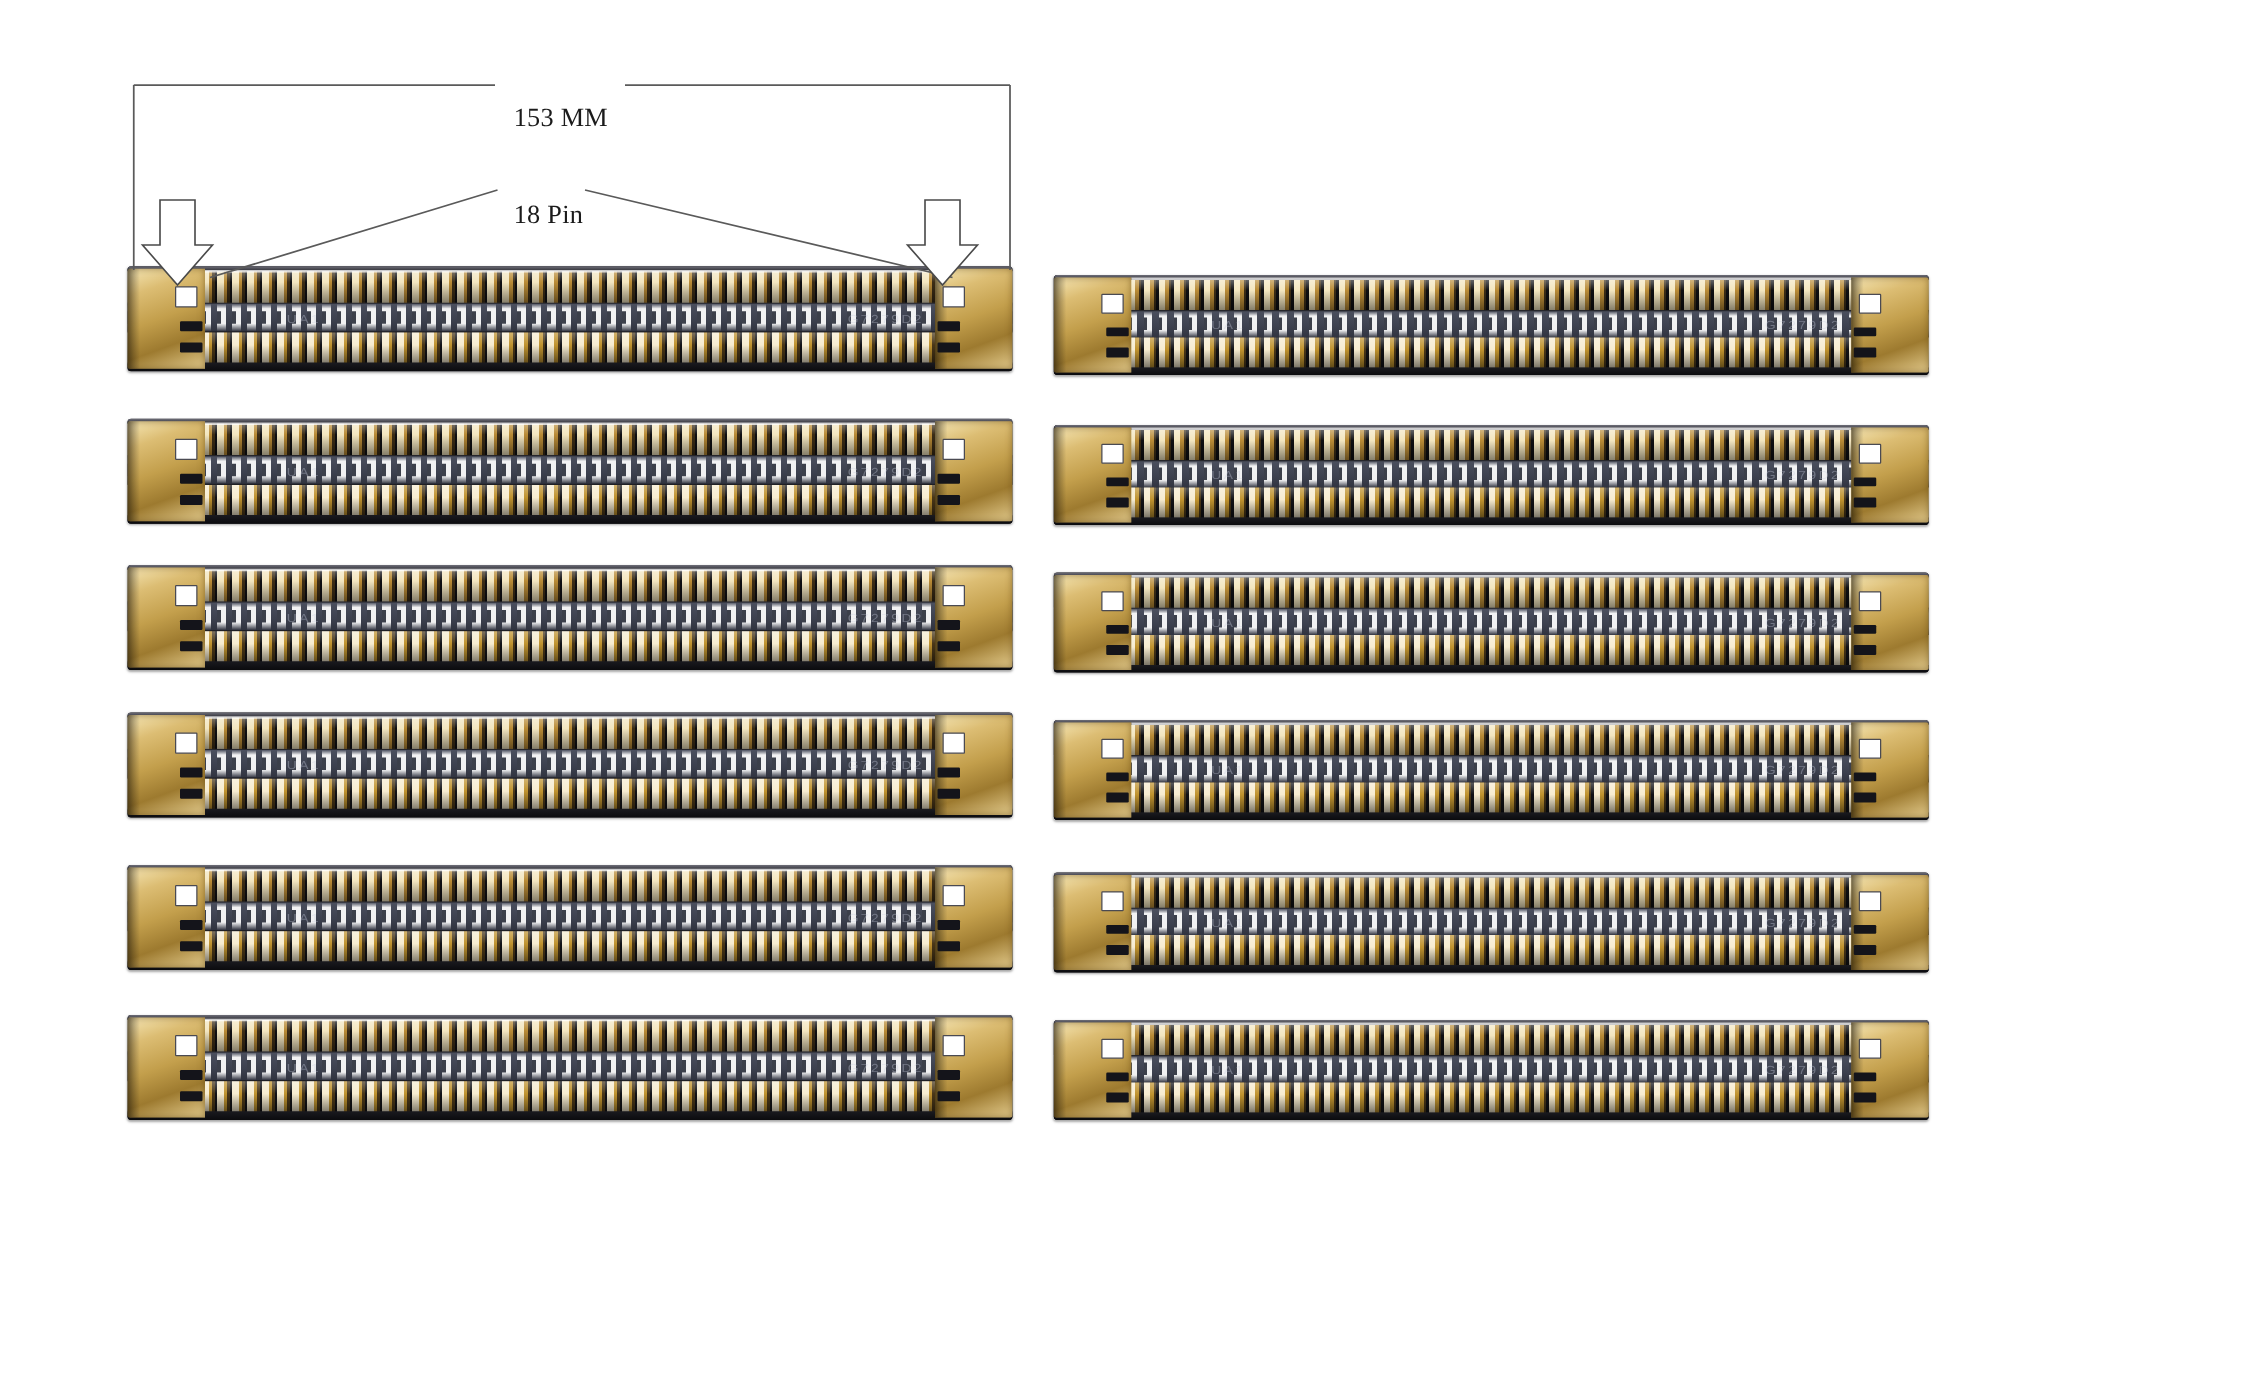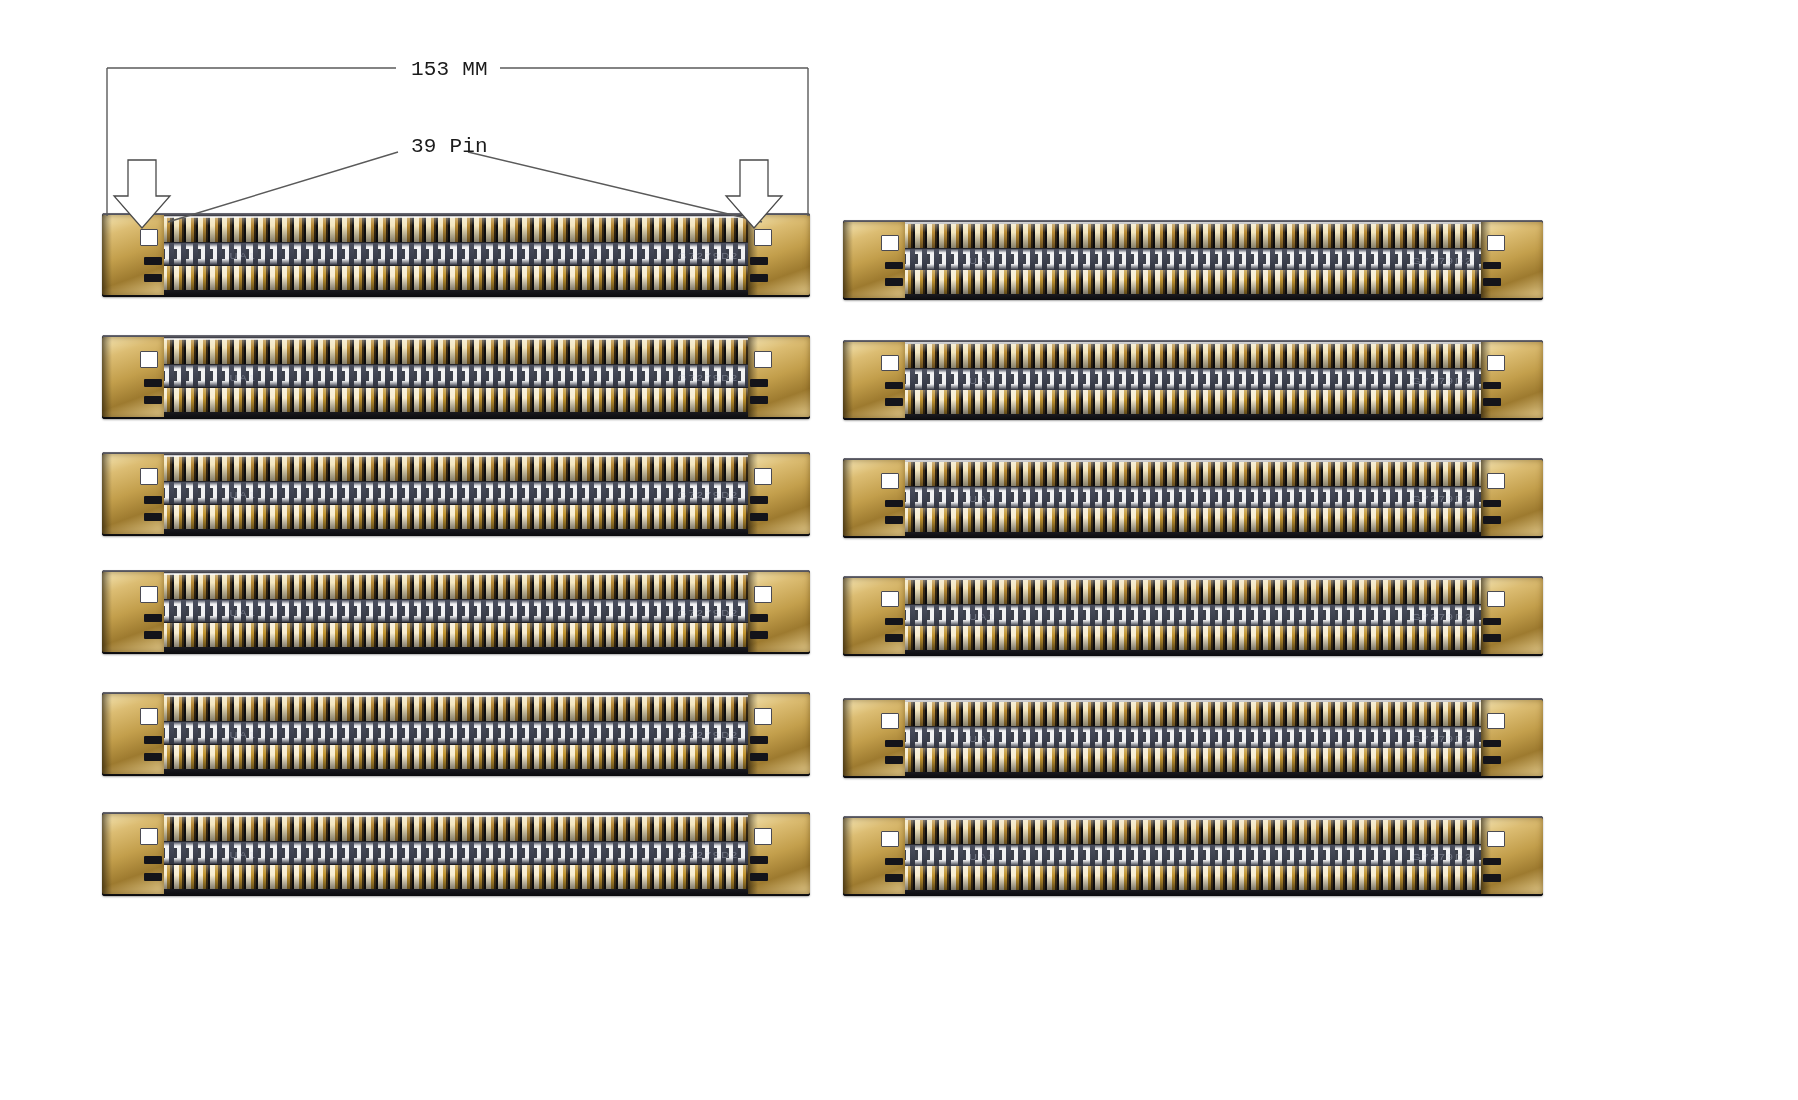--- a/index.html
+++ b/index.html
@@ -7,21 +7,21 @@
     width:1798px;height:1100px;background:#ffffff;
     font-family:"Liberation Sans", sans-serif;
     position:relative;overflow:hidden;
   }
   #stage{position:absolute;left:0;top:0;width:1798px;height:1100px;background:#fff;}
 
   
   #annotations{position:absolute;left:0;top:0;width:1798px;height:1100px;pointer-events:none;}
   .ann-label{
     position:absolute;color:#1b1b1b;font-size:21px;letter-spacing:0.2px;
-    white-space:nowrap;font-family:Liberation Mono, monospace;
+    white-space:nowrap;font-family:Liberation Serif, serif;margin-top:24px;
   }
 
   
   .connector{
     position:absolute;
     border-radius:3px;
     overflow:hidden;
     box-shadow:0 1px 2px rgba(0,0,0,.35);
     background:#2b2b31;
   }
@@ -474,15 +474,15 @@
     <g>
       <polygon points="128,160 156,160 156,196 170,196 142,228 114,196 128,196" fill="#ffffff" stroke="#4a4a4a" stroke-width="1.3"></polygon>
     </g>
 
     <g>
       <polygon points="740,160 768,160 768,196 782,196 754,228 726,196 740,196" fill="#ffffff" stroke="#4a4a4a" stroke-width="1.3"></polygon>
     </g>
   </svg>
 
   <div class="ann-label" id="label-153mm" style="left:411px;top:58px;">153 MM</div>
-  <div class="ann-label" id="label-39pin" style="left:411px;top:135px;">39 Pin</div>
+  <div class="ann-label" id="label-39pin" style="left:411px;top:135px;">18 Pin</div>
 
 </div>
 
 </body></html>

